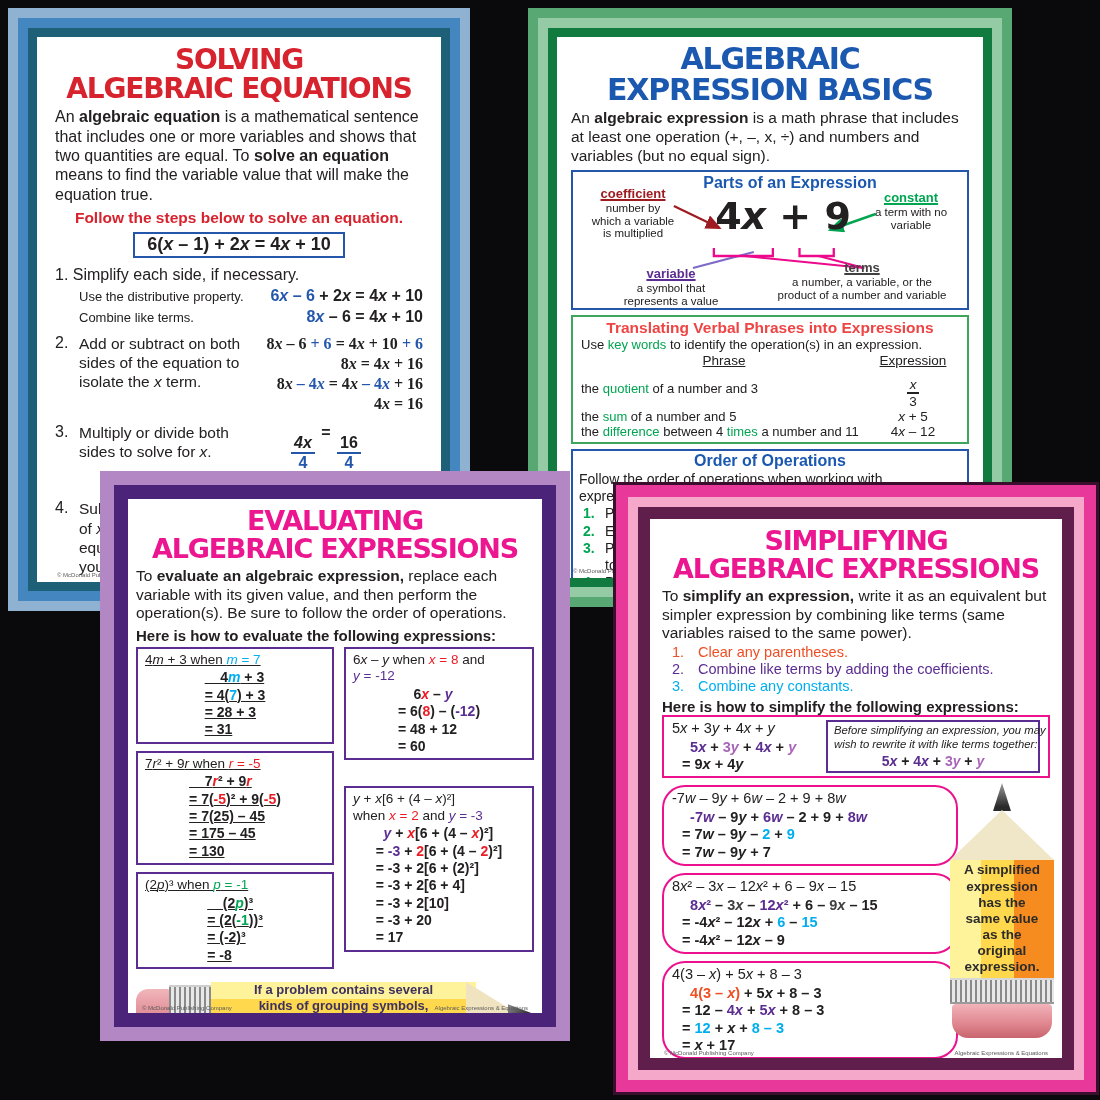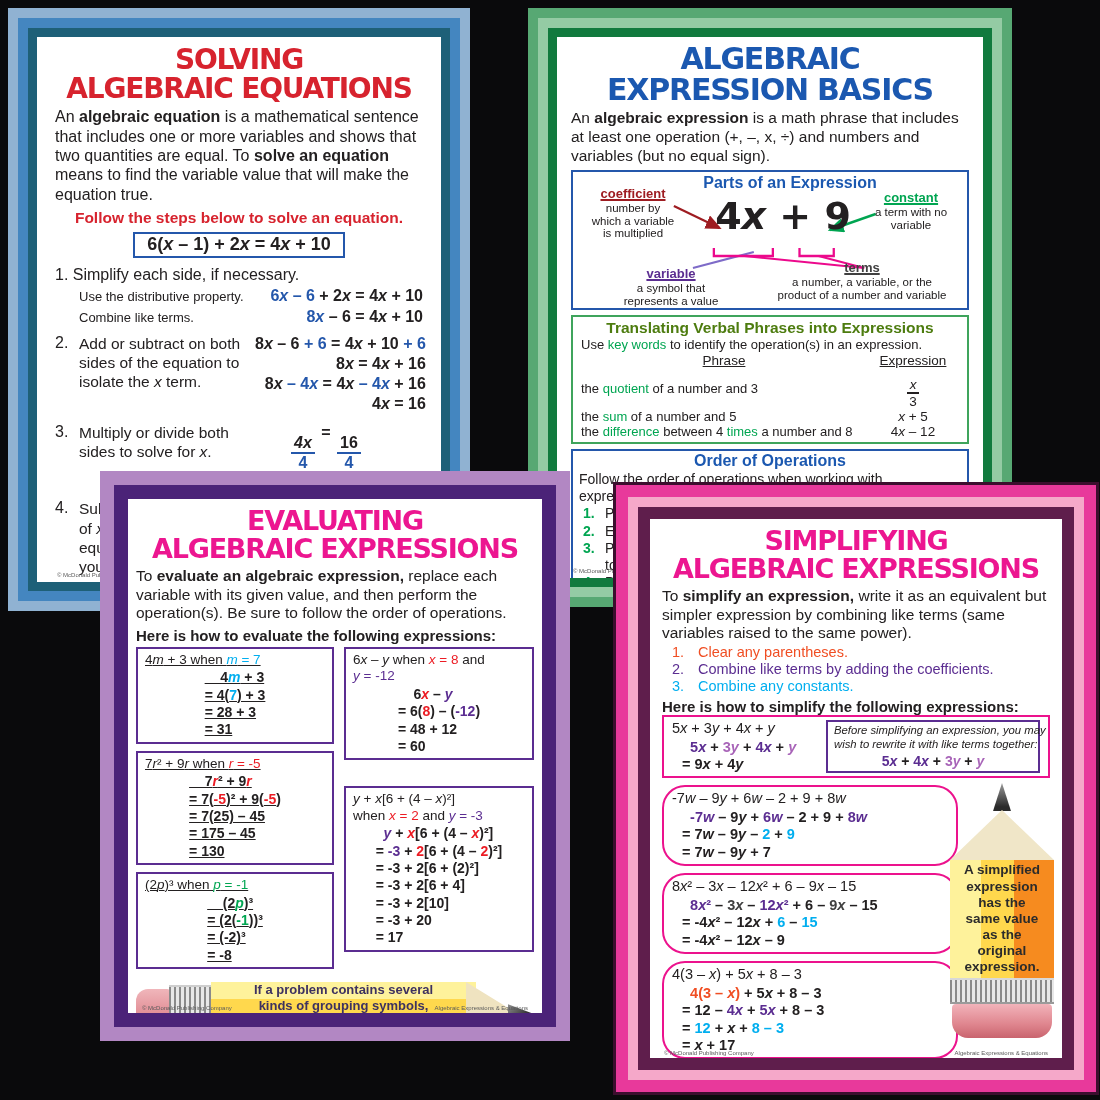--- a/index.html
+++ b/index.html
@@ -43,41 +43,41 @@
          font-weight:bold;font-size:18px;}
   .step{margin-top:8px;}
   .snum{font-size:16px;}
   .stext1{font-size:16px;}
   .subrow{display:flex;align-items:baseline;padding-left:24px;margin-top:3px;}
   .slabel{font-size:13px;flex:none;}
   .smath{margin-left:auto;font-weight:bold;font-size:16px;white-space:nowrap;}
   .grid{display:grid;grid-template-columns:24px 176px 1fr;align-items:start;}
   .stext .ml{font-size:15.5px;line-height:1.24;white-space:nowrap;}
   .smcol .ml{font-weight:bold;font-size:16px;line-height:1.26;white-space:nowrap;}
-  .smcol.right{text-align:right;}
+  .smcol.right{text-align:right;font-family:Liberation Serif, serif;}
   .smcol.center{text-align:center;padding-right:26px;}
   .smcol.single{font-weight:bold;font-size:16px;text-align:right;white-space:nowrap;}
   .copyright{position:absolute;left:20px;bottom:4px;font-size:6px;color:#5a5a5a;}
 
   
   .pbox{border:2.5px solid #2457ab;margin-top:5px;box-sizing:border-box;}
   .pbox.greenb{border-color:#3fa45c;}
   .parts{position:relative;height:140px;}
   .parts .hd{position:absolute;left:96px;right:56px;top:2px;text-align:center;
              color:#1b58b0;font-weight:bold;font-size:16px;}
   .parts .big{position:absolute;left:120px;top:22px;width:180px;text-align:center;
               font-family:"DejaVu Sans",sans-serif;font-weight:bold;font-size:38px;}
   .plbl{font-weight:bold;font-size:13px;text-decoration:underline;text-decoration-thickness:2px;}
   .pdesc{font-size:11.5px;line-height:1.1;white-space:pre-line;}
   .pcoe{position:absolute;left:0;top:12px;width:120px;text-align:center;}
   .pcon{position:absolute;right:0;top:16px;width:112px;text-align:center;}
   .pvar{position:absolute;left:30px;top:92px;width:136px;text-align:center;}
   .pter{position:absolute;right:0;top:86px;width:210px;text-align:center;}
   .parts-svg{position:absolute;left:0;top:0;width:100%;height:100%;}
-  .tr-head{color:#4d7c0f;font-weight:bold;font-size:15.5px;text-align:center;margin-top:1px;}
+  .tr-head{color:#ef4444;font-weight:bold;font-size:15.5px;text-align:center;margin-top:1px;}
   .tr-sub{font-size:13px;margin:0 0 1px 2px;}
   .tr-grid{display:grid;grid-template-columns:1fr 92px;align-items:center;padding:0 2px;}
   .tr-col{font-size:13.5px;text-align:center;text-decoration:underline;}
   .tr-ph{font-size:13px;white-space:nowrap;}
   .tr-ex{font-size:13.5px;text-align:center;white-space:nowrap;}
   .ordbox{height:140px;overflow:hidden;padding:1px 6px;}
   .ord-head{color:#1b58b0;font-weight:bold;font-size:16px;text-align:center;}
   .ord-para{font-size:14px;line-height:1.18;margin-top:1px;}
   .ord-item{display:grid;grid-template-columns:22px 1fr;margin-top:1px;padding-left:4px;}
   .ord-num{color:#00a551;font-weight:bold;font-size:14px;}
@@ -284,21 +284,21 @@
         <div class="tr-ex"><span class="frac">
               <span class="fn it">x</span>
               <span class="fd">3</span>
             </span></div>
       </div>
       <div class="tr-grid">
         <div class="tr-ph"><span class="">the </span><span class="c-green">sum</span><span class=""> of a number and 5</span></div>
         <div class="tr-ex"><span class="it">x</span><span class=""> + 5</span></div>
       </div>
       <div class="tr-grid">
-        <div class="tr-ph"><span class="">the </span><span class="c-green">difference</span><span class=""> between 4 </span><span class="c-green">times</span><span class=""> a number and 8</span></div>
+        <div class="tr-ph"><span class="">the </span><span class="c-green">difference</span><span class=""> between 4 </span><span class="c-green">times</span><span class=""> a number and 11</span></div>
         <div class="tr-ex"><span class="">4</span><span class="it">x</span><span class=""> – 12</span></div>
       </div>
     </div>
 
     <div class="pbox ordbox">
       <div class="ord-head">Order of Operations</div>
       <div class="ord-para">Follow the order of operations when working with expressions.</div>
       <div class="ord-item">
         <span class="ord-num">1.</span>
         <div>

